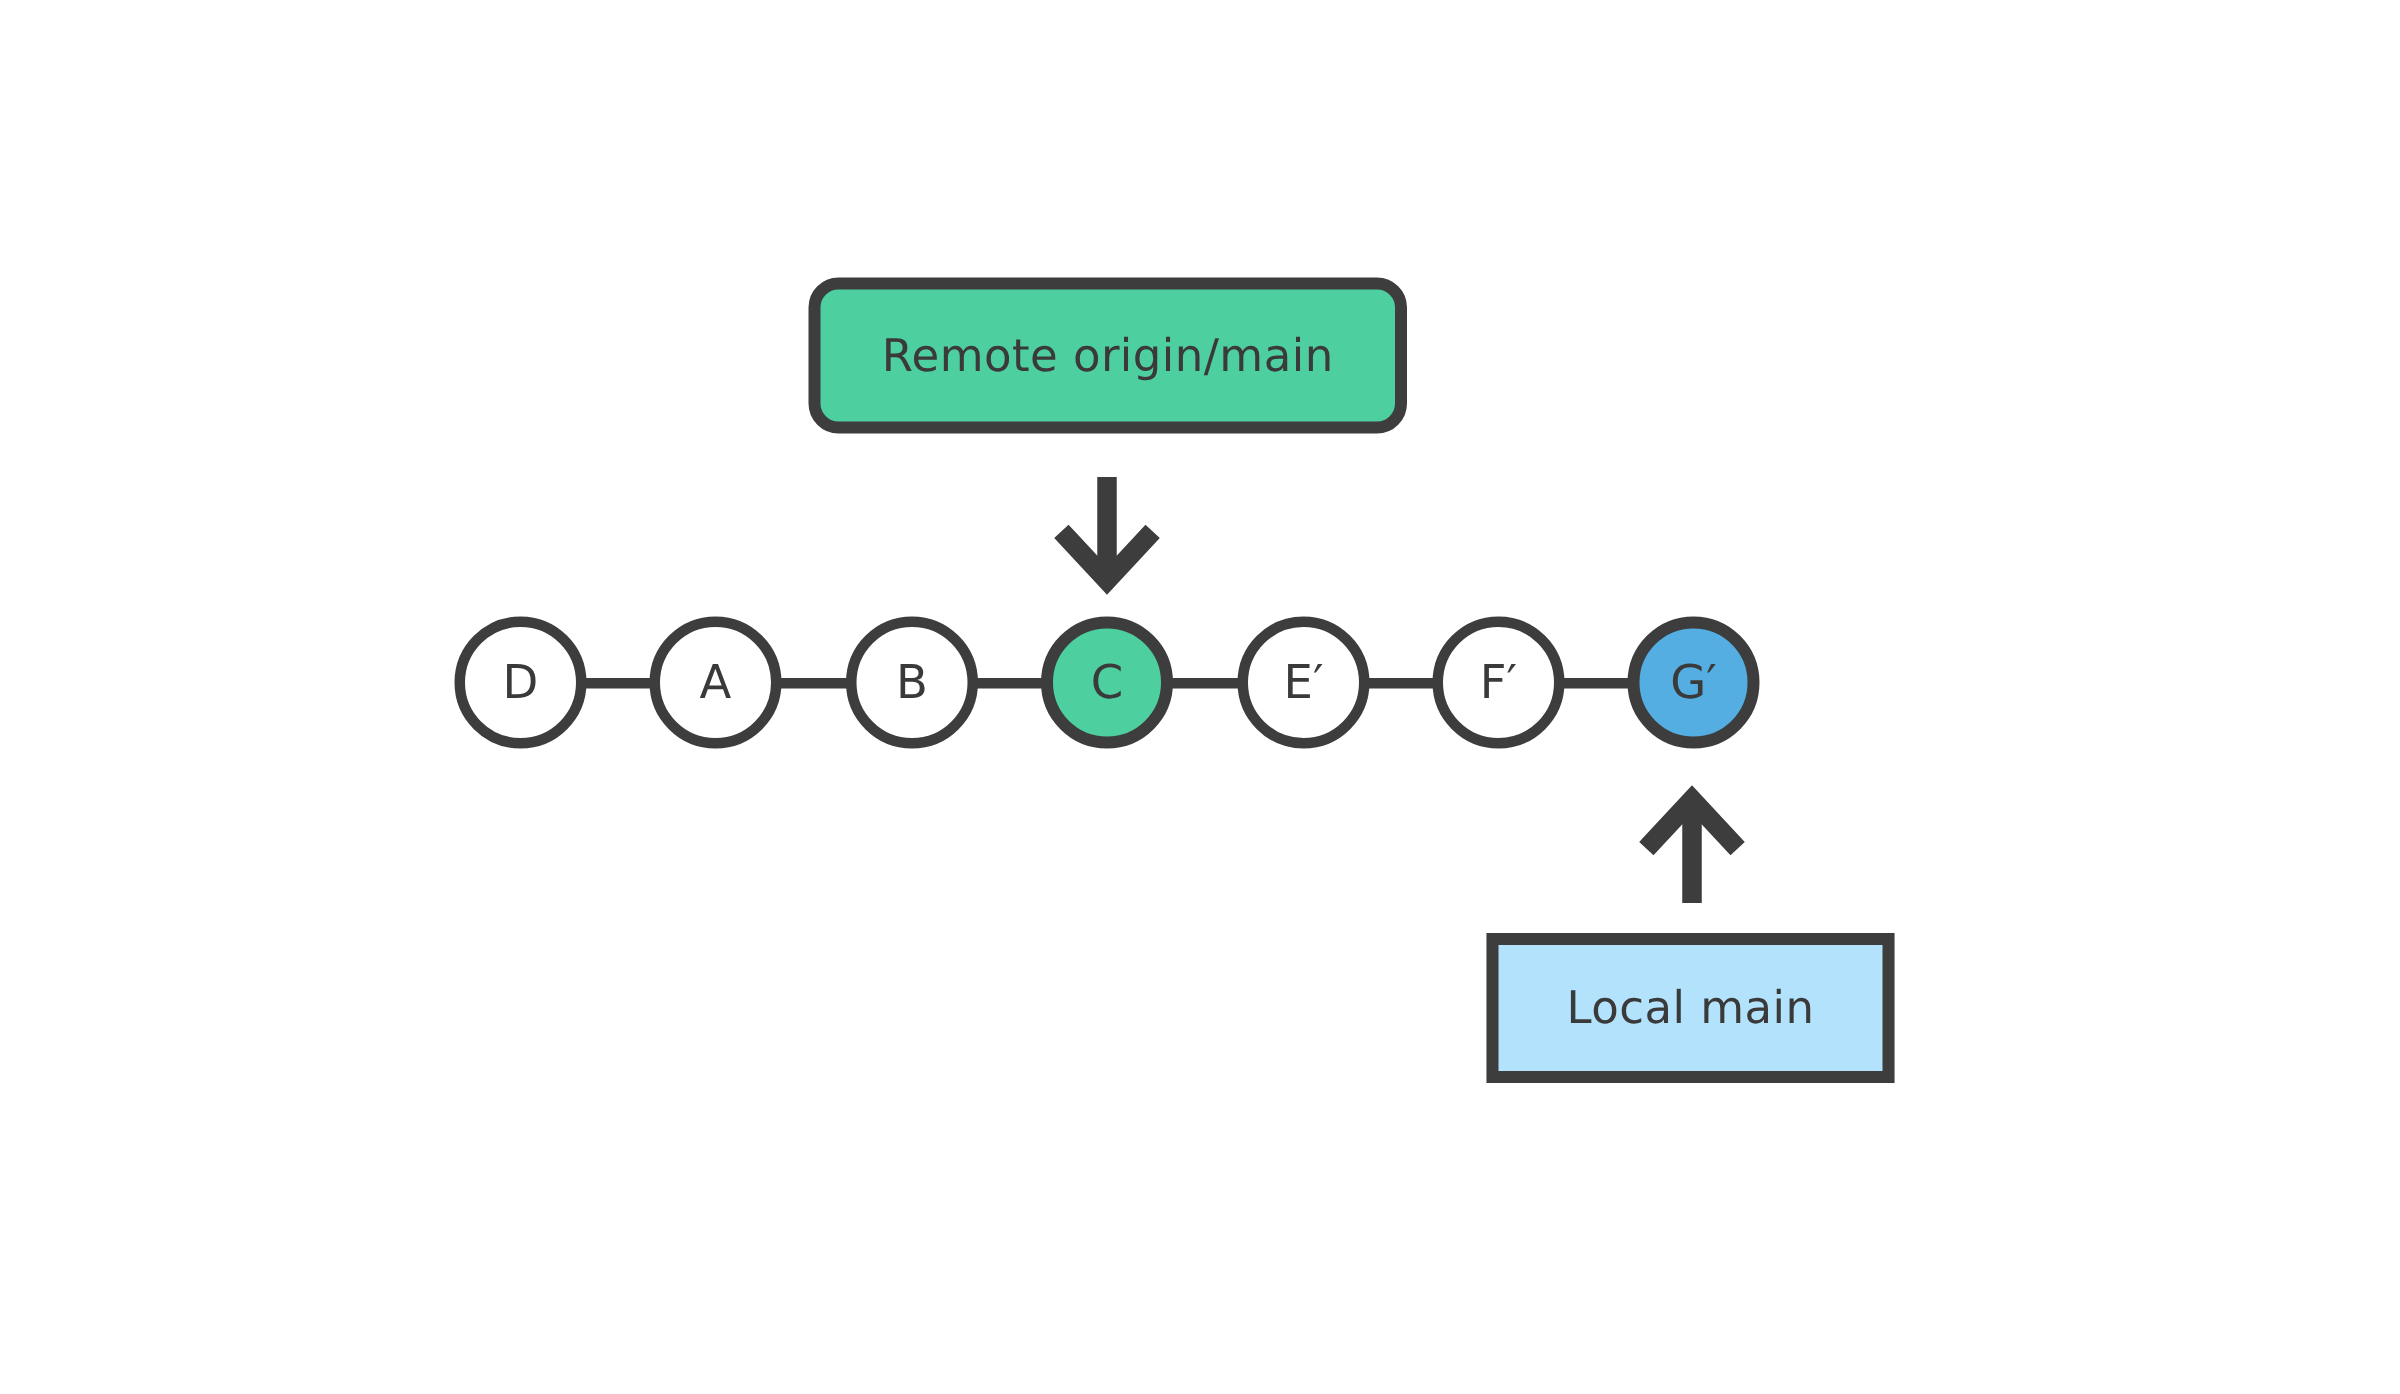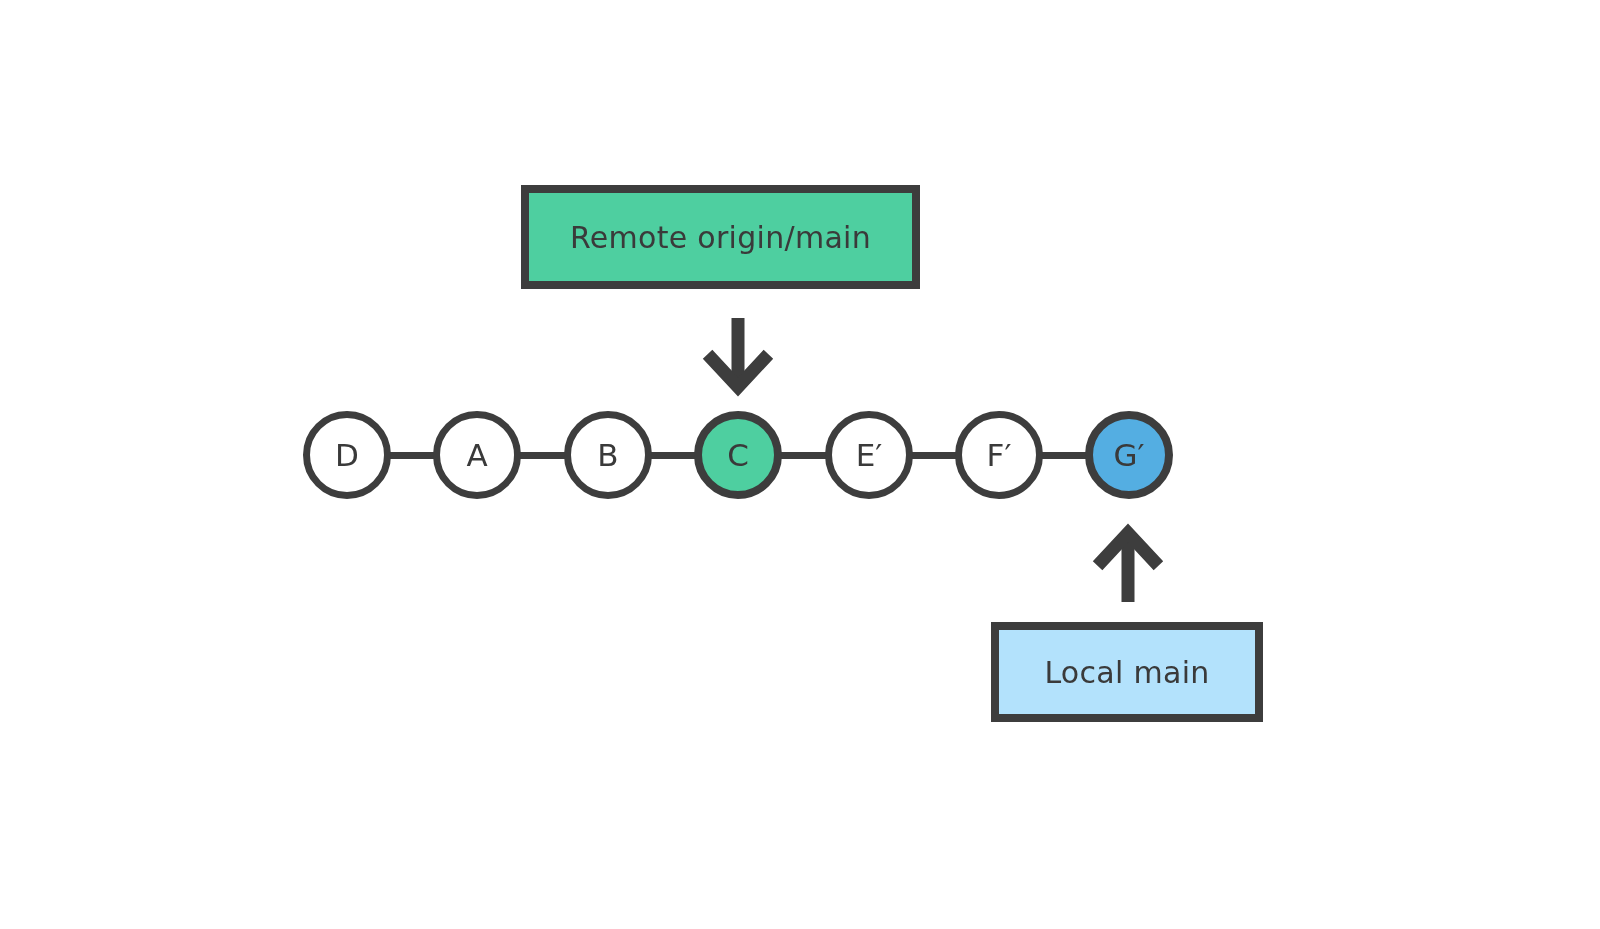--- a/index.html
+++ b/index.html
@@ -34,25 +34,26 @@
   }
   .label-box .box-text {
     font-size: 30px;
     color: #3a3a3a;
     letter-spacing: 0.3px;
     white-space: nowrap;
     font-weight: 400;
   }
 
   #remote-box {
-    left: 521px;
+    left: 539px;
     top: 185px;
     width: 399px;
     height: 104px;
     background: #4ECFA0;
+    border-radius: 20px;
   }
   #local-box {
     left: 991px;
     top: 622px;
     width: 272px;
     height: 100px;
     background: #B3E2FC;
   }
 
   

